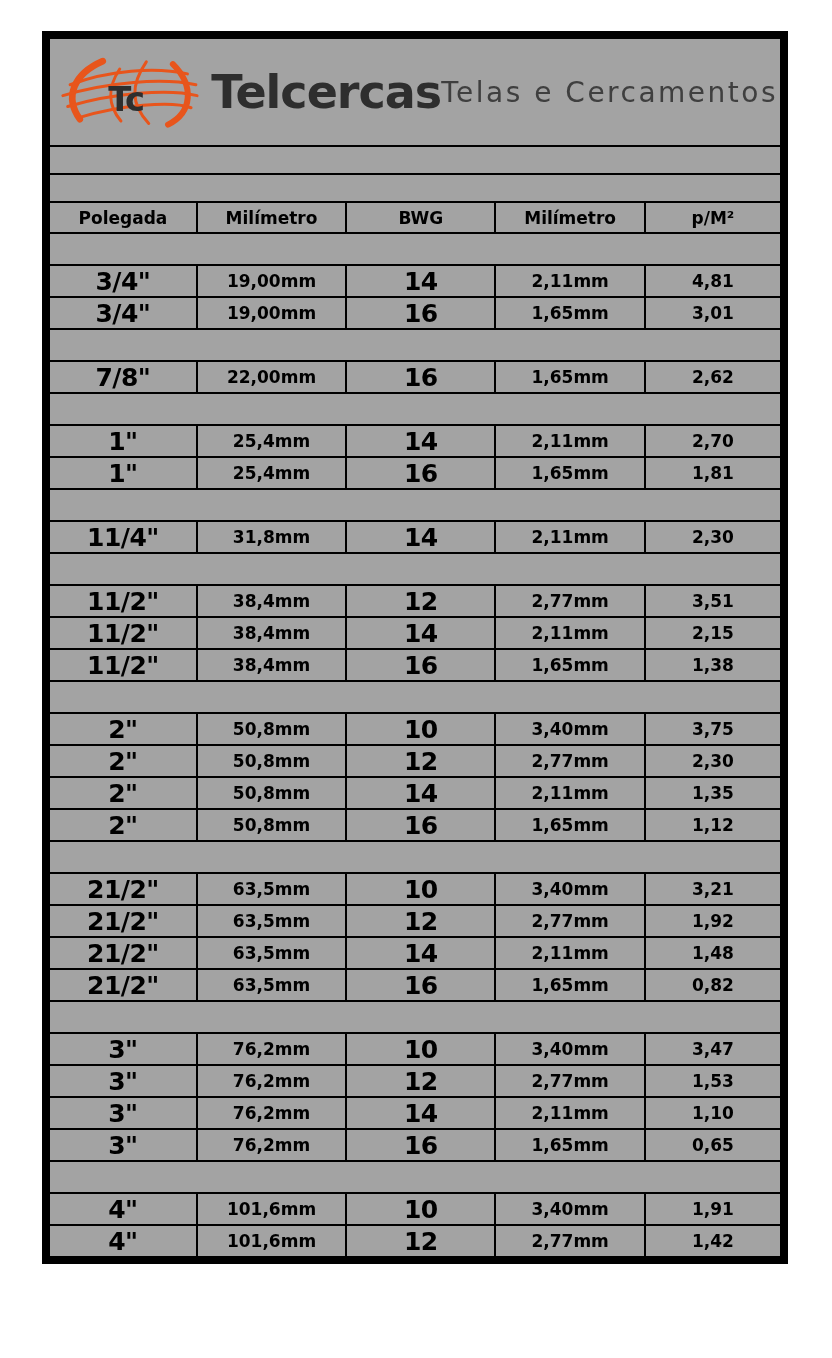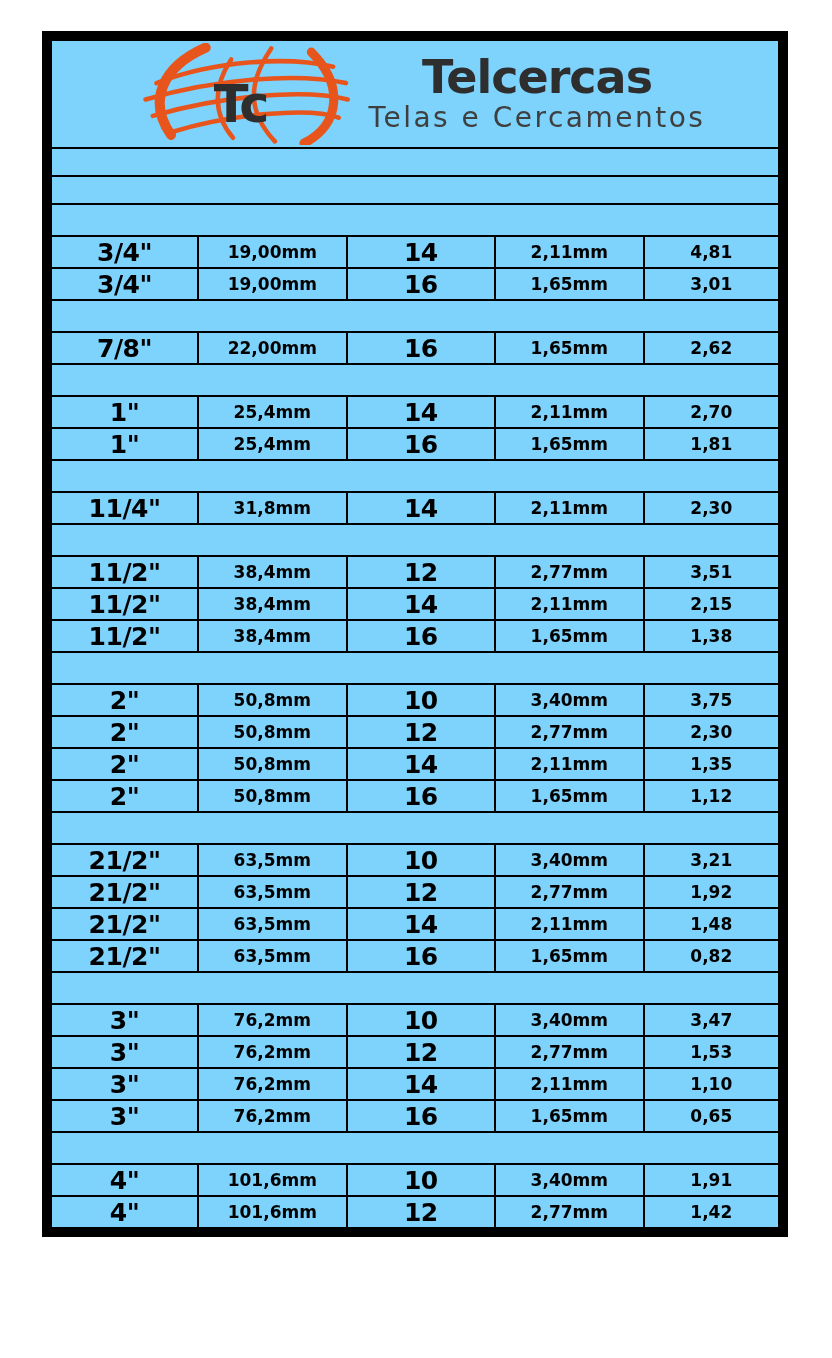--- a/index.html
+++ b/index.html
@@ -9,22 +9,22 @@
     font-family: "DejaVu Sans", "Liberation Sans", sans-serif;
     overflow: hidden;
     --orange: #E8551C;
     --dark: #2e2e2e;
     --gray: #3f3f3f;
   }
   .sheet {
     box-sizing: border-box;
     width: 746px;
     margin: 31px 0 0 42px;
-    border: 8px solid #000000;
-    background: #7dd3fc;
+    border: 6px solid #000000;
+    background: #a3a3a3;
   }
   table.spec { border-collapse: collapse; width: 100%; table-layout: fixed; }
   td {
     border: 2px solid #000;
     text-align: center;
     vertical-align: middle;
     color: #000;
     padding: 0 2px;
     overflow: hidden;
     white-space: nowrap;
@@ -37,21 +37,21 @@
   tr.spacer  td { height: 30px; }
   tr.data    td { height: 30px; font-weight: bold; }
   td.c0, td.c2 { font-size: 25px; letter-spacing: -0.5px; }
   td.c1, td.c3, td.c4 { font-size: 17px; }
 
   .logo-wrap {
     display: flex; align-items: center; justify-content: center;
     gap: 8px; height: 100%;
   }
   .globe-svg { display: block; }
-  .wordmark { display: flex; flex-direction: column; align-items: center; text-align: right; }
+  .wordmark { display: flex; flex-direction: row; align-items: center; text-align: right; }
   .brand {
     font-size: 46px; font-weight: bold; line-height: 1;
     color: var(--dark); letter-spacing: -1px;
   }
   .tagline {
     font-size: 28px; color: var(--gray);
     letter-spacing: 2.5px; margin-top: 1px;
   }
 </style>
 </head>
@@ -94,20 +94,27 @@
 
     <tr class="r-gap">
       <td colspan="5"></td>
     </tr>
 
 
     <tr class="r-gap">
       <td colspan="5"></td>
     </tr>
 
+    <tr class="r-chead">
+          <td>Polegada</td>
+          <td>Milímetro</td>
+          <td>BWG</td>
+          <td>Milímetro</td>
+          <td>p/M²</td>
+        </tr>
 
     </tbody>
       <tbody>
         <tr class="spacer">
           <td colspan="5"></td>
         </tr>
         <tr class="data">
           <td class="c0">3/4"</td>
           <td class="c1">19,00mm</td>
           <td class="c2">14</td>

